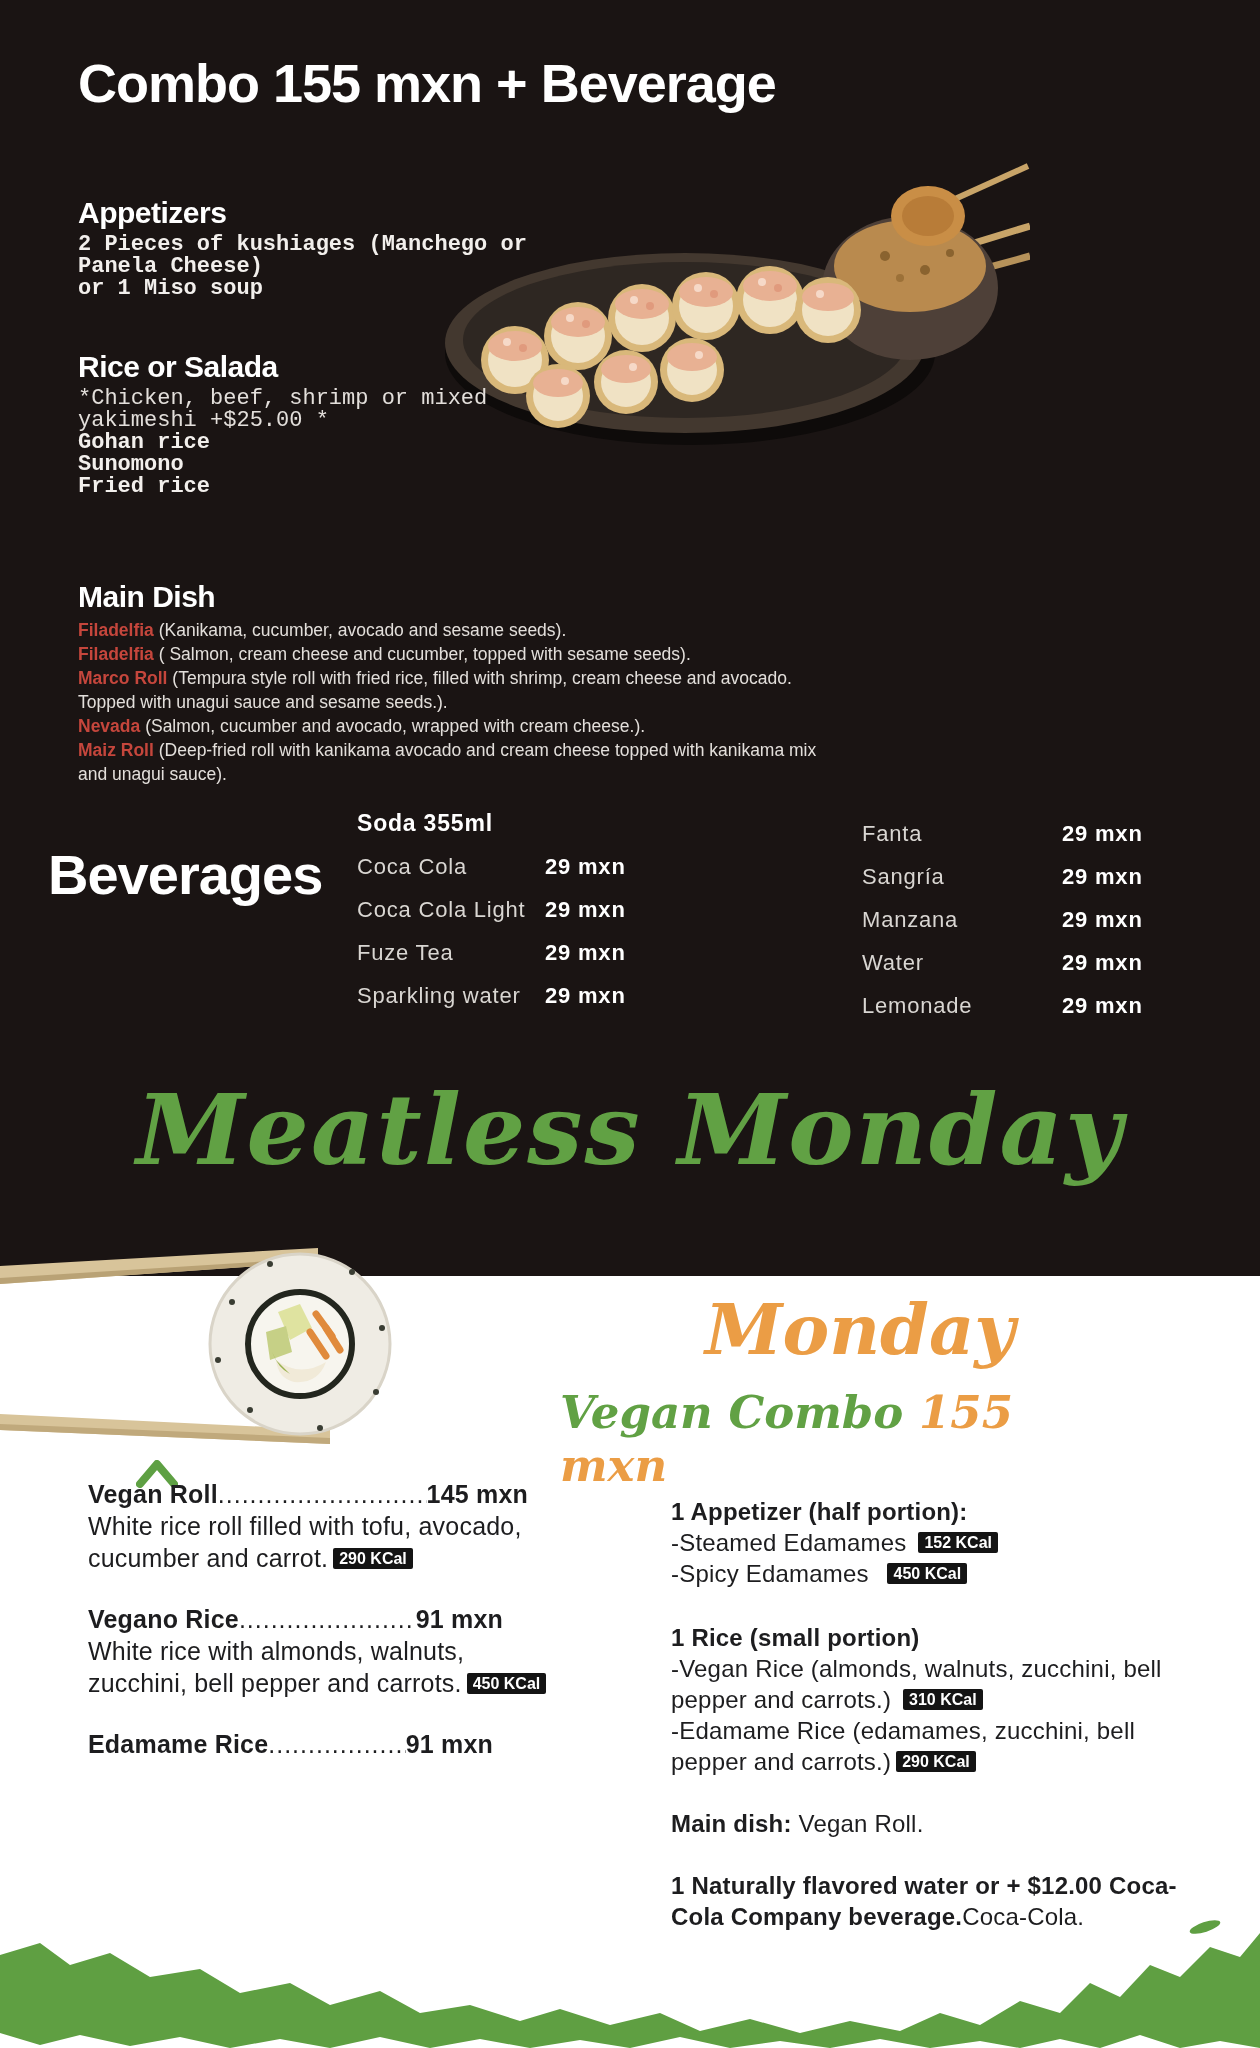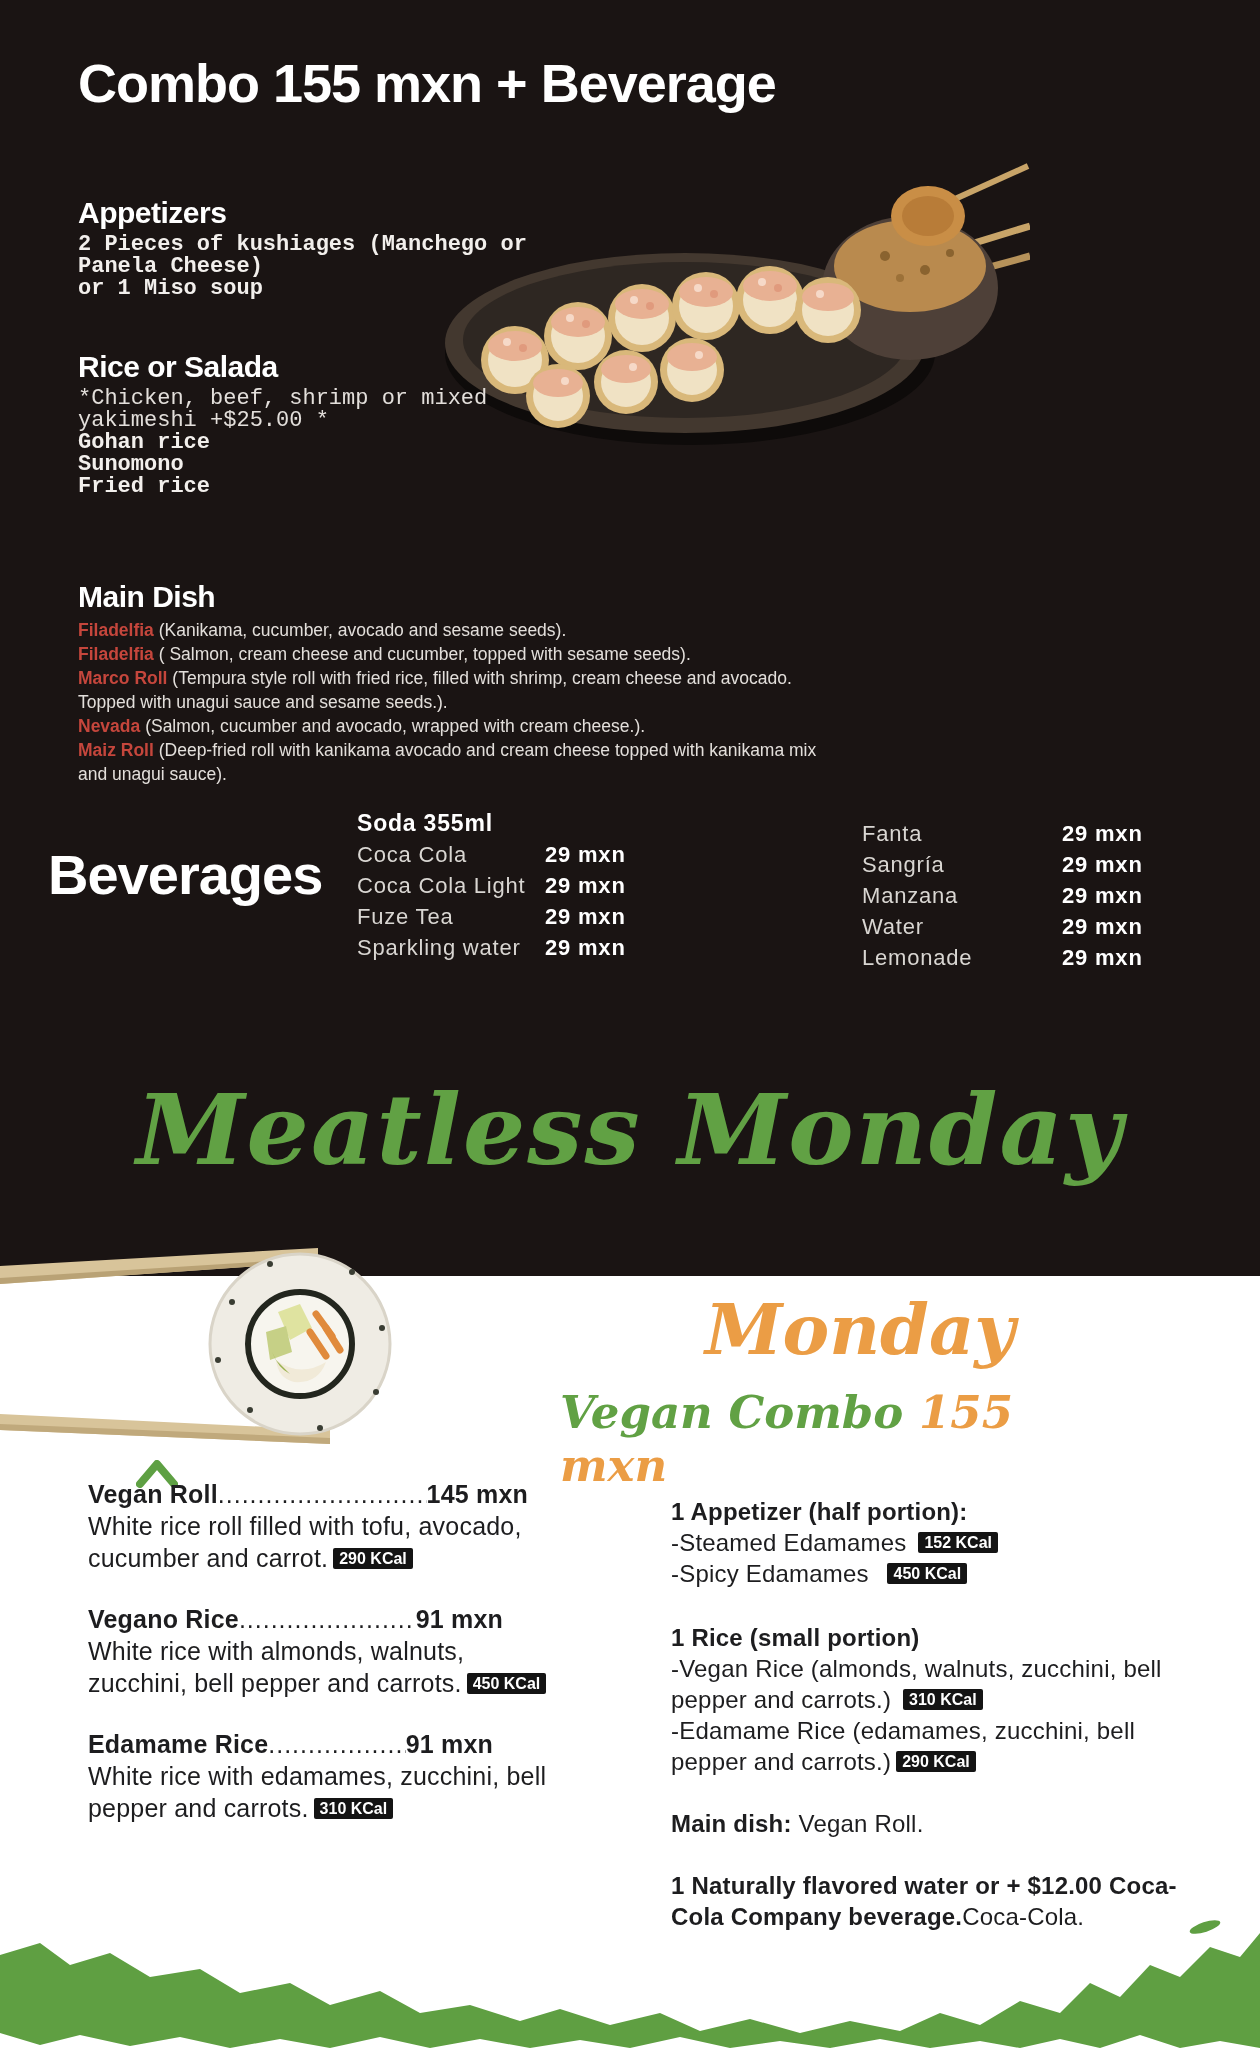--- a/index.html
+++ b/index.html
@@ -10,21 +10,21 @@
   .combo-title{position:absolute;left:78px;top:52px;font-size:54px;font-weight:bold;color:#fff;letter-spacing:-1px;}
   .dk-h{font-weight:bold;color:#fff;font-size:30px;margin:0 0 4px 0;letter-spacing:-.5px;}
   .dk-body{color:#e3dfdb;font-size:22px;line-height:22px;font-family:Liberation Mono, monospace;}
   .dk-bold{font-weight:bold;color:#f2efec;}
   .blk-appetizers{position:absolute;left:78px;top:196px;width:520px;}
   .blk-rice{position:absolute;left:78px;top:350px;width:520px;}
   .blk-main{position:absolute;left:78px;top:580px;width:740px;}
   .main-item{color:#e3dfdb;font-size:17.5px;line-height:24px;}
   .main-name{color:#c5463c;font-weight:bold;}
   .bev-word{position:absolute;left:48px;top:842px;font-size:56px;font-weight:bold;color:#fff;letter-spacing:-1px;}
-  .bev-col{position:absolute;display:grid;row-gap:5px;color:#d9d6d2;font-size:22px;letter-spacing:.8px;}
+  .bev-col{position:absolute;display:grid;row-gap:17px;color:#d9d6d2;font-size:22px;letter-spacing:.8px;}
   .bev-col.left{left:357px;top:810px;grid-template-columns:188px auto;}
   .bev-col.right{left:862px;top:821px;grid-template-columns:200px auto;}
   .bev-head{grid-column:1 / span 2;font-weight:bold;color:#fff;font-size:23px;}
   .bev-price{font-weight:bold;color:#fff;}
   
   .script{font-family:"DejaVu Serif",serif;font-style:italic;font-weight:bold;}
   .meatless-title{position:absolute;left:0;top:1072px;width:1260px;text-align:center;
                   font-size:98px;color:#61a144;letter-spacing:2px;}
   .monday-title{position:absolute;left:640px;top:1288px;width:440px;text-align:center;
                 font-size:70px;color:#eb9d45;}
@@ -249,21 +249,20 @@
           <span>91 mxn</span>
       </div>
       <div><span>White rice with almonds, walnuts, zucchini, bell pepper and carrots.</span><span class="kcal">450 KCal</span></div>
     </div>
     <div class="item">
       <div class="item-row row-w3">
         <span>Edamame Rice</span>
           <span class="leader">.......................................................................................................................</span>
           <span>91 mxn</span>
       </div>
-      <div><span>White rice with edamames, zucchini, bell pepper and carrots.</span><span class="kcal">310 KCal</span></div>
     </div>
   </div>
 
   <div class="right-col wt">
     <p>
       <span class="bold">1 Appetizer (half portion):</span><br>
       <span>-Steamed Edamames</span> <span class="kcal">152 KCal</span><br>
       <span>-Spicy Edamames</span>&nbsp; <span class="kcal">450 KCal</span>
     </p>
     <p class="gap33">

